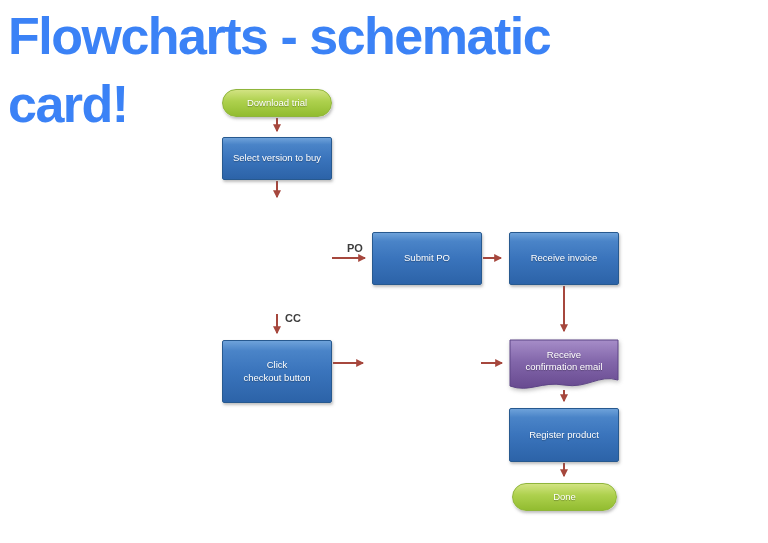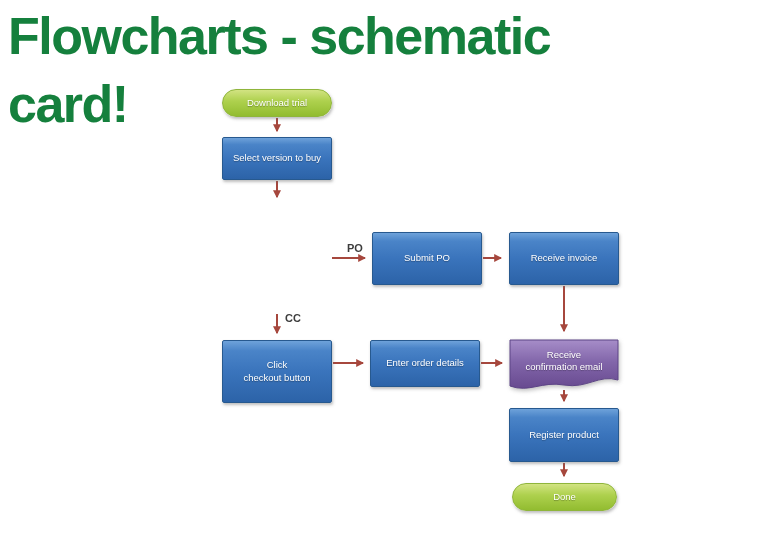--- a/index.html
+++ b/index.html
@@ -4,21 +4,21 @@
 <style>
   html,body { margin:0; padding:0; }
   body {
     width:768px; height:543px; background:#ffffff; overflow:hidden;
     font-family:"Liberation Sans", sans-serif;
   }
   .slide { position:relative; width:768px; height:543px; background:#ffffff; }
 
   
   .title-line {
-    position:absolute; left:8px; color:#15803d; font-weight:bold;
+    position:absolute; left:8px; color:#3b82f6; font-weight:bold;
     font-size:52px; letter-spacing:-1.5px; line-height:1; white-space:nowrap;
   }
   .title-line.l1 { top:10px; }
   .title-line.l2 { top:78px; }
 
   
   svg.edges { position:absolute; left:0; top:0; pointer-events:none; }
 
   
   .node {
@@ -115,23 +115,20 @@
 
   <div class="node process" style="left:509px;top:232px;width:110px;height:53px">
     <span class="nlabel">Receive invoice</span>
   </div>
 
   <div class="node process" style="left:222px;top:340px;width:110px;height:63px">
     <span class="nlabel">Click
 checkout button</span>
   </div>
 
-  <div class="node process" style="left:370px;top:340px;width:110px;height:47px">
-    <span class="nlabel">Enter order details</span>
-  </div>
 
   <div class="doc-node" style="left:509px;top:339px;width:110px;height:54px">
     <svg width="110" height="54" viewBox="0 0 110 54">
       <defs>
         <linearGradient id="gradPurple" x1="0" y1="0" x2="0" y2="1">
           <stop offset="0" stop-color="#a68dc8"></stop>
           <stop offset="0.45" stop-color="#8266aa"></stop>
           <stop offset="1" stop-color="#684a90"></stop>
         </linearGradient>
       </defs>

